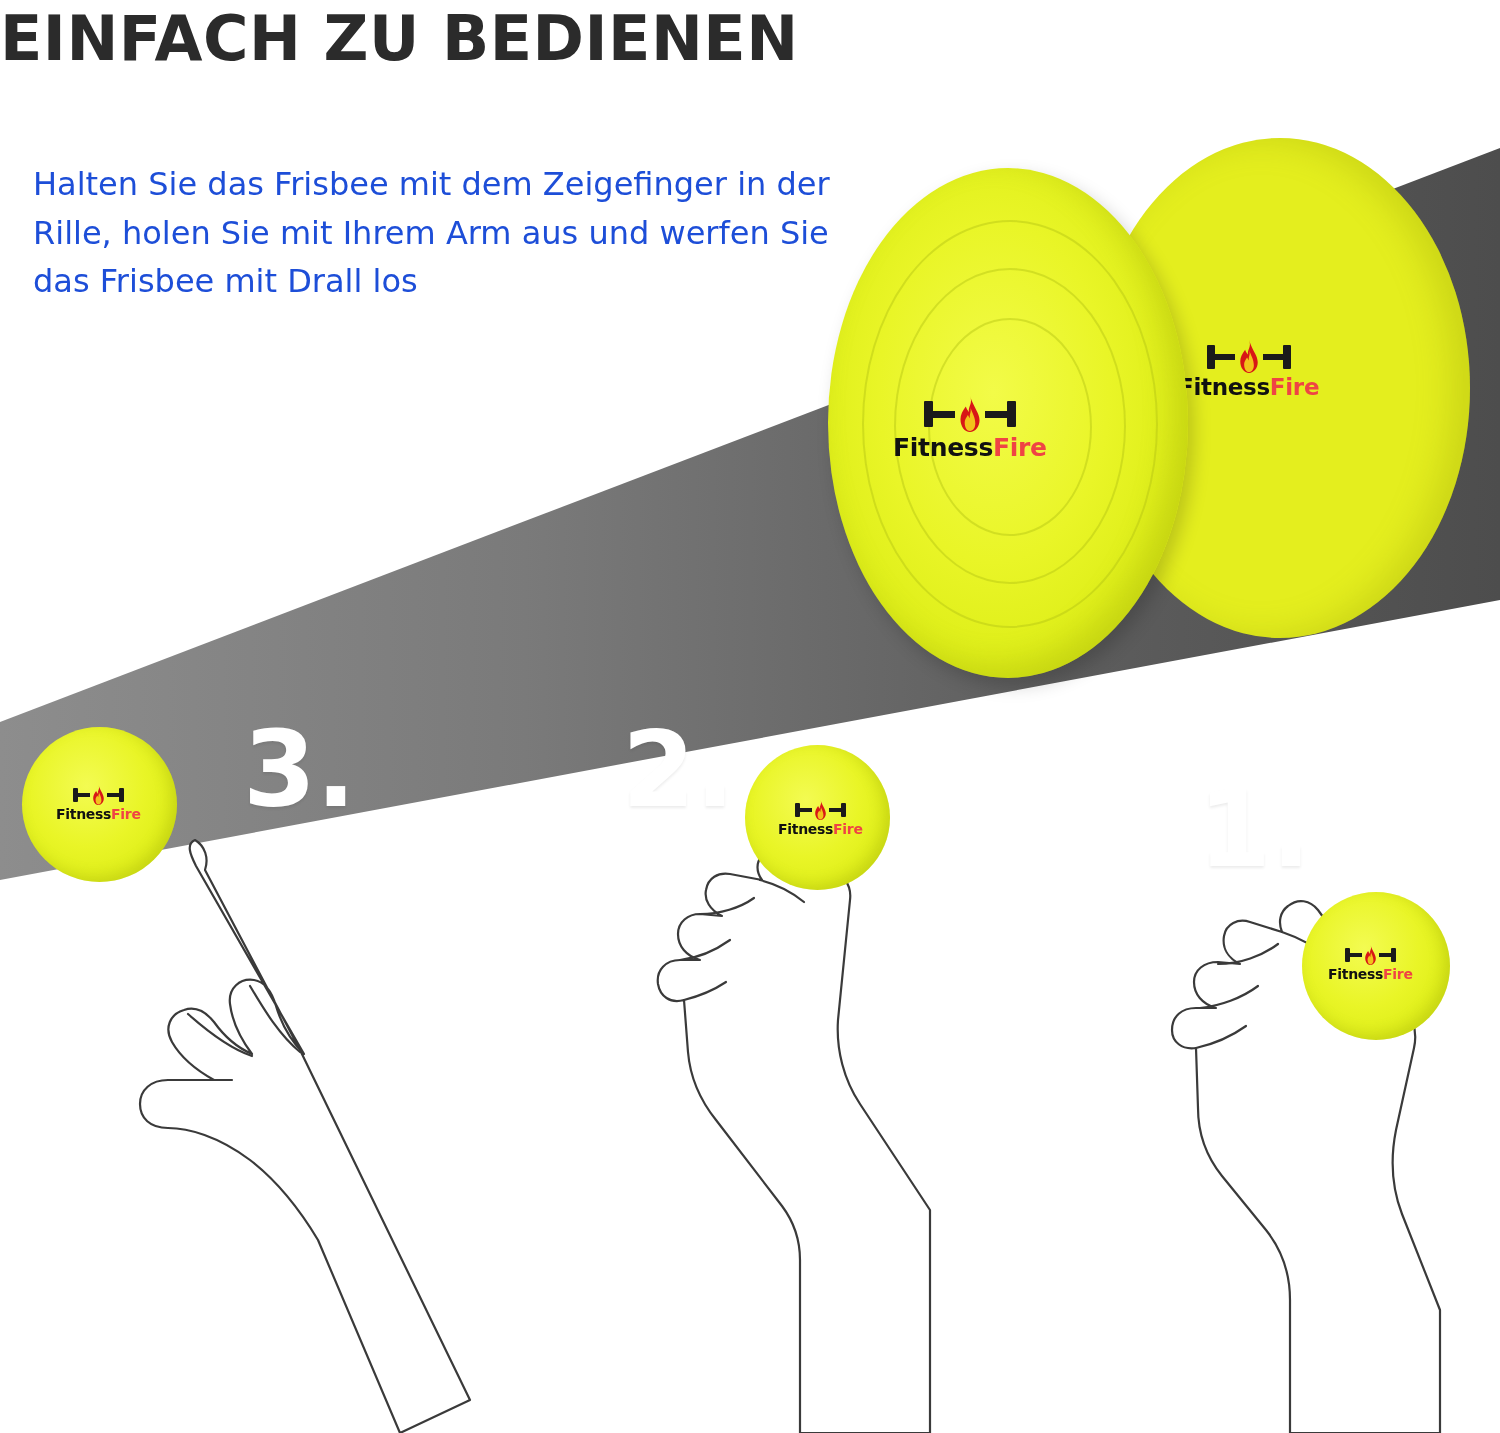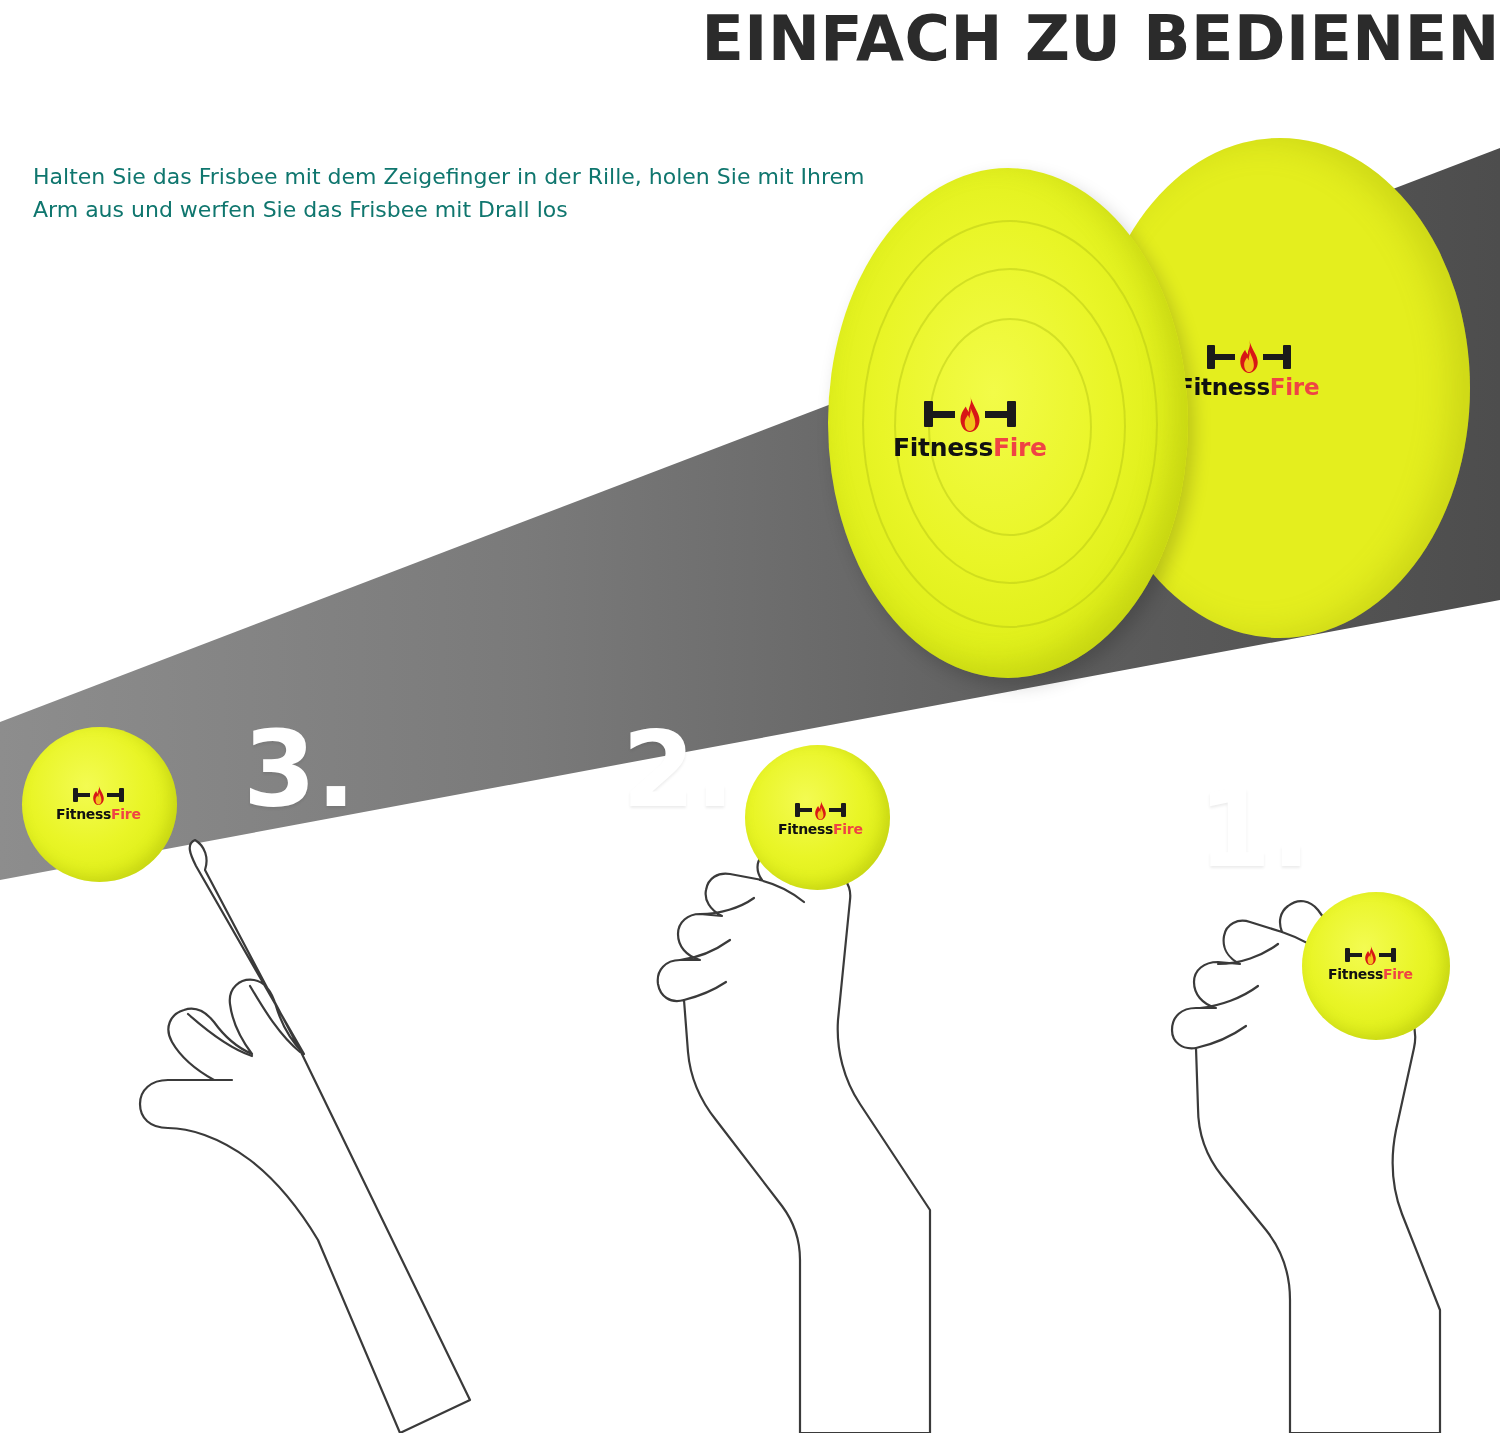--- a/index.html
+++ b/index.html
@@ -15,37 +15,37 @@
     overflow: hidden;
     font-family: "Liberation Sans", sans-serif;
   }
 
   
   .headline {
     position: absolute;
     top: 2px;
     left: 0;
     width: 1500px;
-    text-align: right;
+    text-align: left;
     font-size: 62px;
     font-weight: bold;
     letter-spacing: 0.5px;
     color: #2b2b2b;
     font-family: "DejaVu Sans", sans-serif;
   }
 
   
   .description {
     position: absolute;
     top: 160px;
     left: 33px;
     width: 840px;
-    font-size: 22px;
+    font-size: 32px;
     line-height: 1.52;
-    color: #0f766e;
+    color: #1d4ed8;
     font-family: "DejaVu Sans", sans-serif;
   }
 
   
   .band {
     position: absolute;
     left: 0;
     top: 0;
     width: 1500px;
     height: 1433px;

